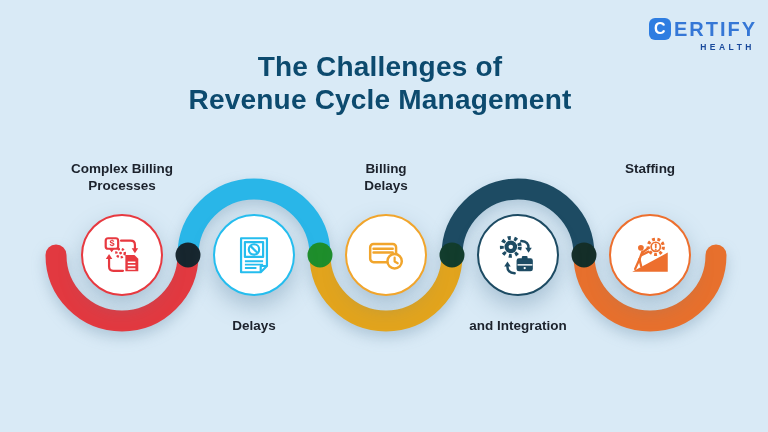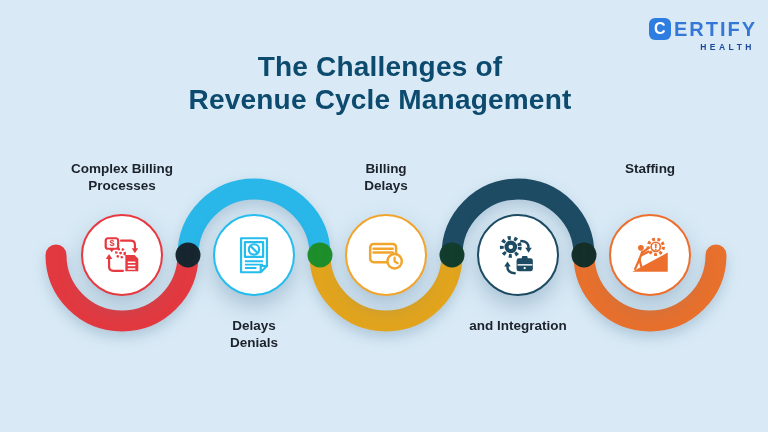--- a/index.html
+++ b/index.html
@@ -98,21 +98,20 @@
         <path d="M37.5 35.5 H31 V42"></path>
         <rect x="14.5" y="10.5" width="19" height="15.5"></rect>
         <circle cx="24" cy="18.2" r="5.4"></circle>
         <path d="M20.2 14.5 L27.8 22"></path>
         <path d="M14.5 30.5 H33.5 M14.5 34 H33.5 M14.5 37.5 H26.5" stroke-width="2"></path>
       </g>
     </svg>
   </div>
   <div class="node-label" style="left:164px;top:318px;">
     <div>Delays</div>
-    <div>Denials</div>
   </div>
 
   <div class="node-circle" style="left: 345px; top: 214px; border-color: rgb(241, 165, 44);">
     <svg width="46" height="46" viewBox="0 0 48 48" style="color: rgb(241, 165, 44);">
       <g fill="none" stroke="currentColor" stroke-width="2.6" stroke-linecap="round" stroke-linejoin="round">
         <rect x="7.5" y="12.5" width="27" height="19" rx="3.5"></rect>
         <path d="M11 17.5 H31 M11 21.5 H31"></path>
         <circle cx="33" cy="30.5" r="7.5" fill="#ffffff"></circle>
         <path d="M33 26.8 V30.8 L36.2 32.6" stroke-width="2.3"></path>
       </g>

